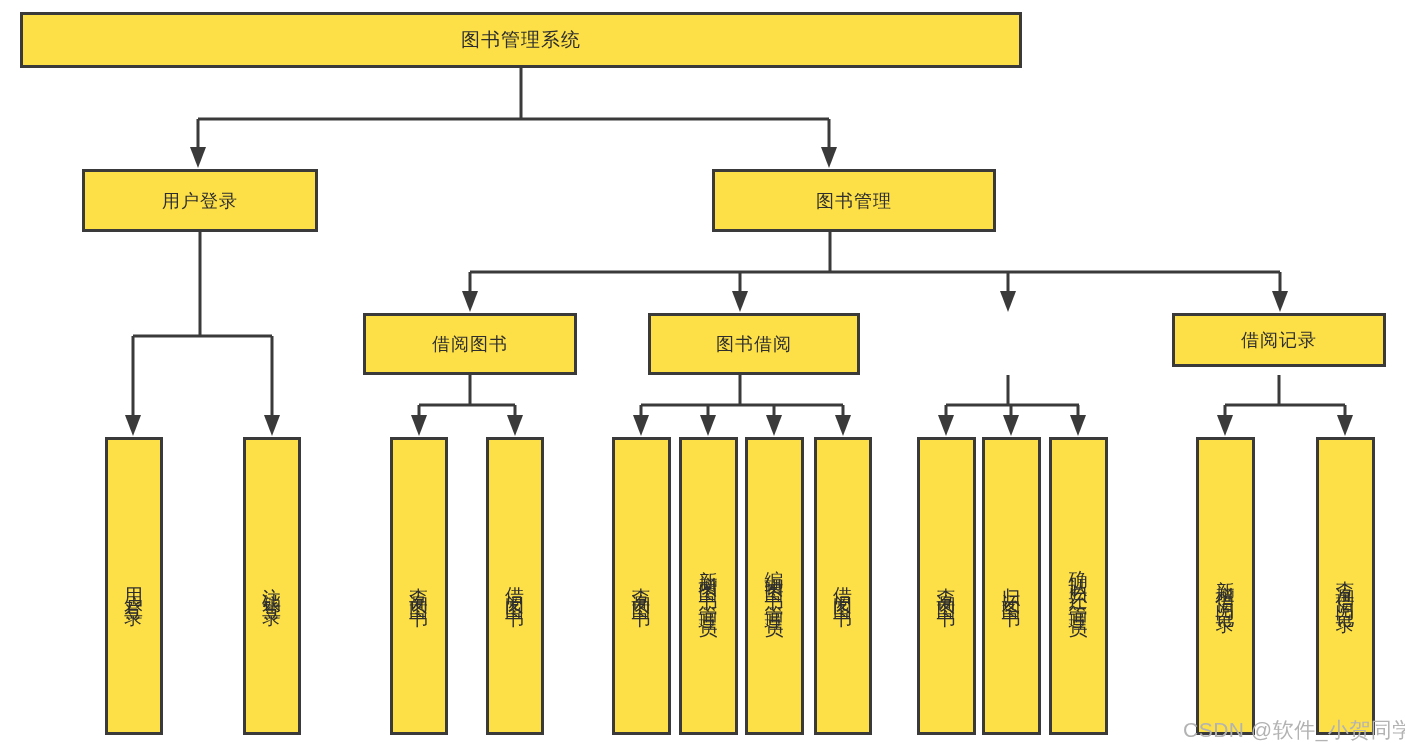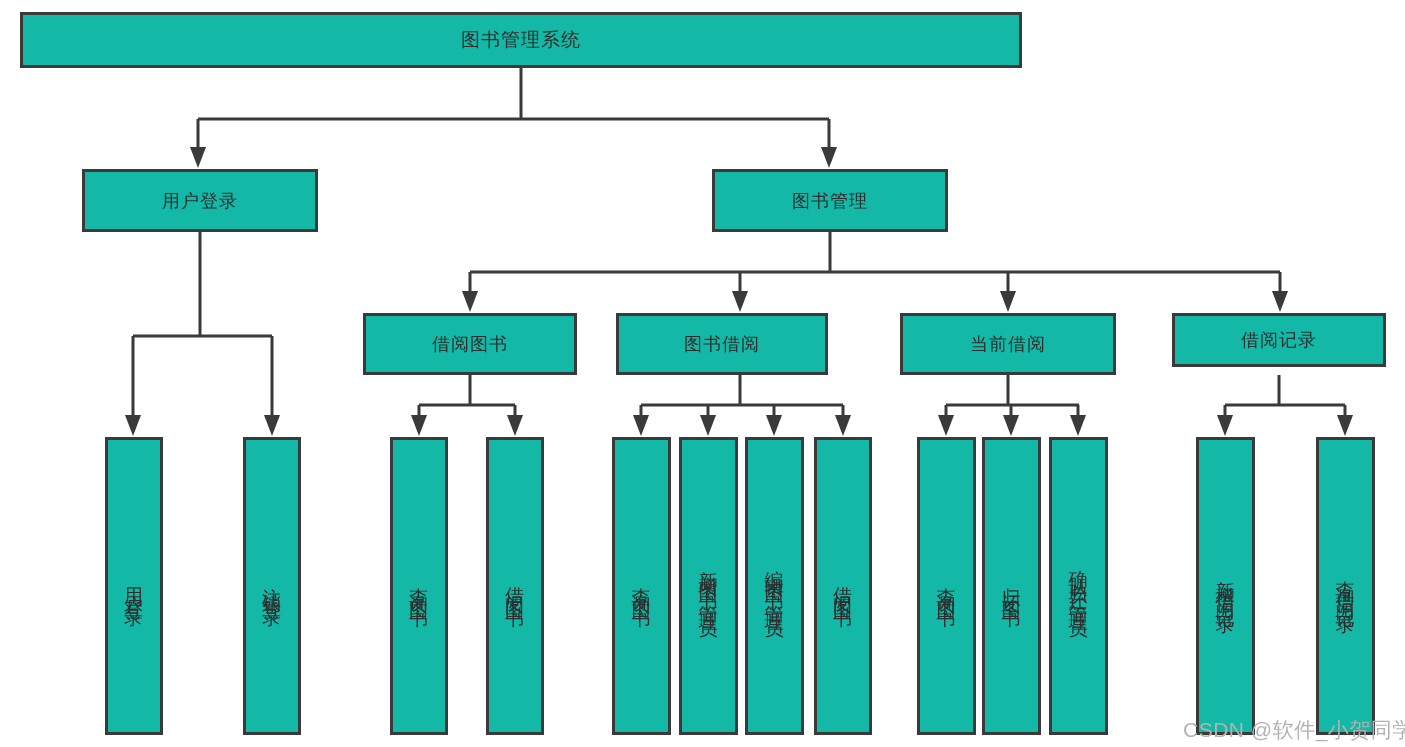--- a/index.html
+++ b/index.html
@@ -19,21 +19,21 @@
     position: absolute;
     left: 0; top: 0;
     width: 1405px;
     height: 747px;
     pointer-events: none;
   }
   .node {
     position: absolute;
     box-sizing: border-box;
     border: 3px solid #3a3a3a;
-    background: #14b8a6;
+    background: #fde047;
     display: flex;
     align-items: center;
     justify-content: center;
     color: #2e2e2e;
     z-index: 1;
   }
   .hnode { font-size: 18px; letter-spacing: 1px; }
   .rootnode { font-size: 19px; }
   .leaf .vtext {
     writing-mode: vertical-rl;
@@ -89,25 +89,24 @@
       <polygon points="1003,415 1019,415 1011,436"></polygon>
       <polygon points="1070,415 1086,415 1078,436"></polygon>
       <polygon points="1217,415 1233,415 1225,436"></polygon>
       <polygon points="1337,415 1353,415 1345,436"></polygon>
     </g>
   </svg>
 
   <div class="node hnode rootnode" style="left:20px; top:12px; width:1002px; height:56px;">图书管理系统</div>
 
   <div class="node hnode" style="left:82px; top:169px; width:236px; height:63px;">用户登录</div>
-  <div class="node hnode" style="left:712px; top:169px; width:236px; height:63px;">图书管理</div>
+  <div class="node hnode" style="left:712px; top:169px; width:284px; height:63px;">图书管理</div>
 
   <div class="node hnode" style="left:363px; top:313px; width:214px; height:62px;">借阅图书</div>
-  <div class="node hnode" style="left:616px; top:313px; width:212px; height:62px;">图书借阅</div>
-  <div class="node hnode" style="left:900px; top:313px; width:216px; height:62px;">当前借阅</div>
+  <div class="node hnode" style="left:648px; top:313px; width:212px; height:62px;">图书借阅</div>
   <div class="node hnode" style="left:1172px; top:313px; width:214px; height:54px;">借阅记录</div>
 
   <div class="node leaf" style="left:105px; top:437px; width:58px; height:298px;">
     <span class="vtext">用户登录</span>
   </div>
   <div class="node leaf" style="left:243px; top:437px; width:58px; height:298px;">
     <span class="vtext">注销登录</span>
   </div>
 
   <div class="node leaf" style="left:390px; top:437px; width:58px; height:298px;">

